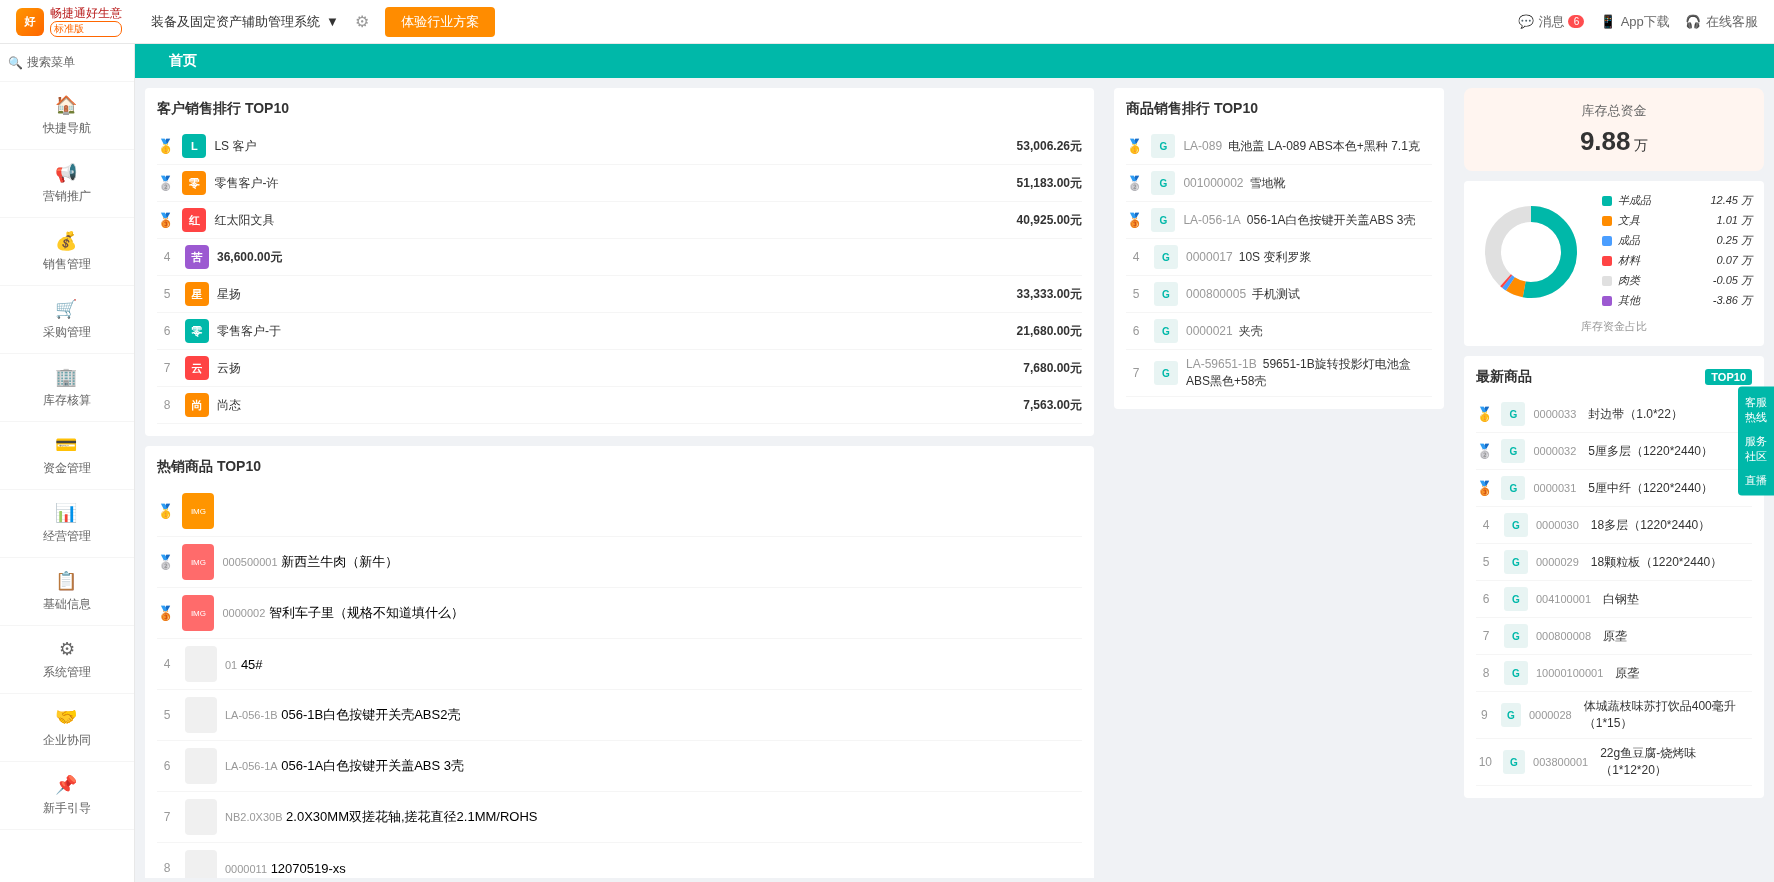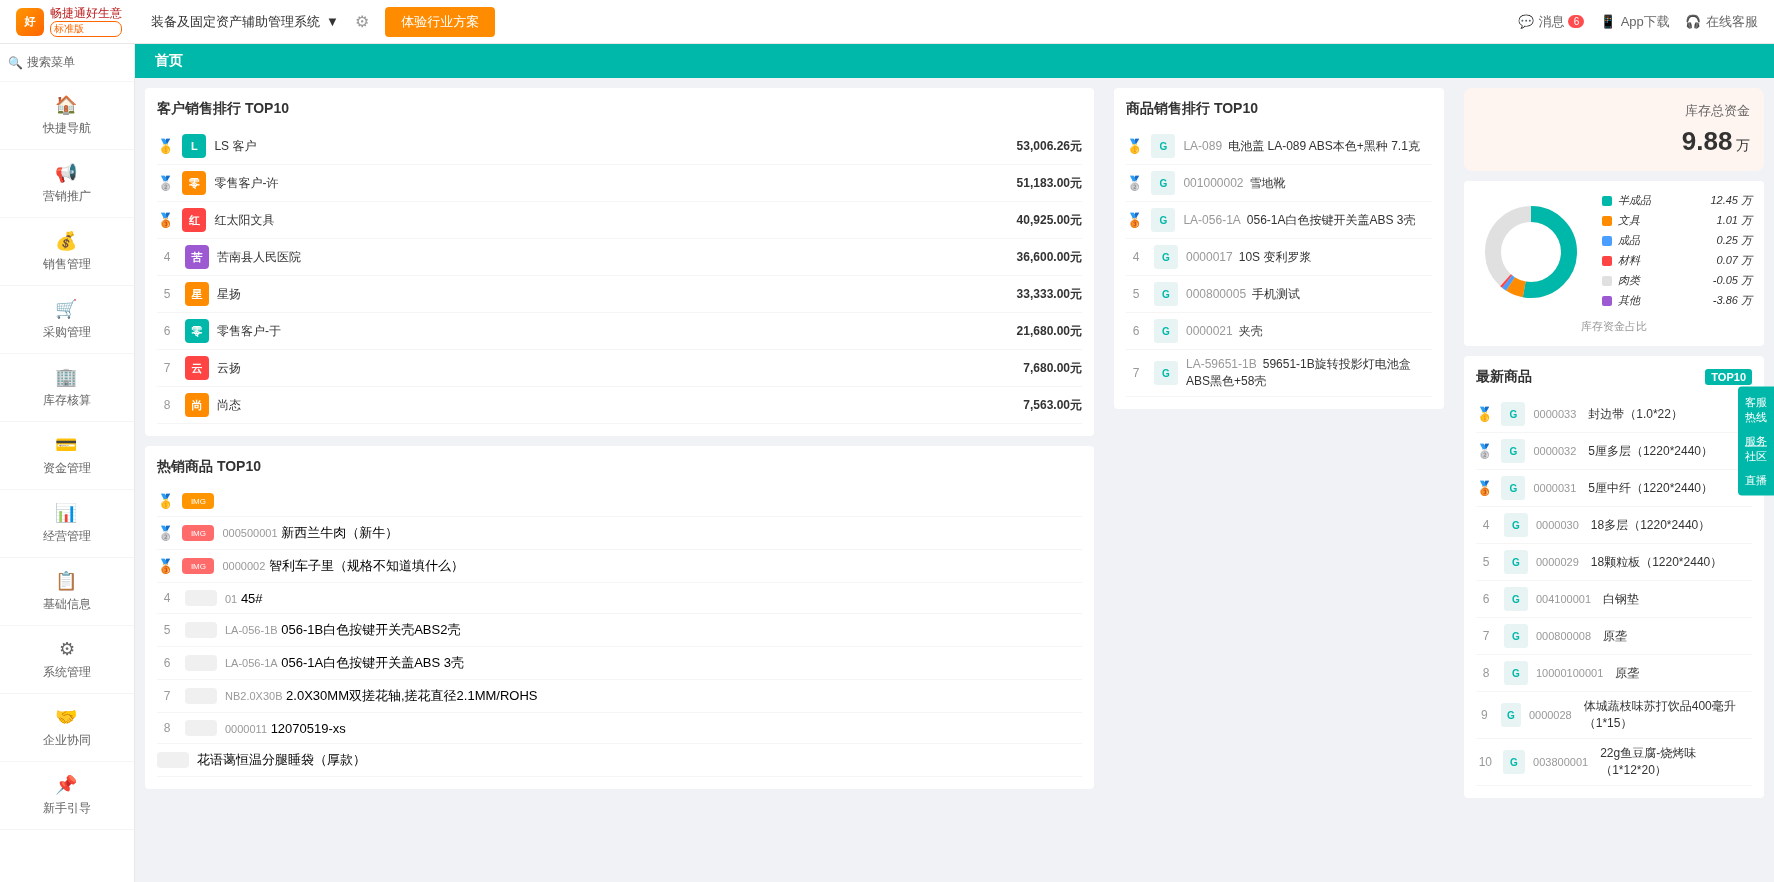--- a/index.html
+++ b/index.html
@@ -117,21 +117,21 @@
     
     .main {
       margin-left: 135px;
       margin-top: 44px;
       height: calc(882px - 44px);
       overflow: hidden;
     }
     .page-tab {
       background: #00b8a9;
       color: #fff;
-      padding: 8px 20px;
+      padding: 8px 34px;
       font-size: 14px;
       font-weight: bold;
     }
     .content-area {
       display: flex;
       height: calc(882px - 44px - 38px);
       overflow: hidden;
     }
 
     
@@ -173,21 +173,21 @@
       padding: 12px;
     }
     .product-item {
       display: flex;
       align-items: center;
       padding: 7px 0;
       border-bottom: 1px solid #f5f5f5;
       gap: 8px;
     }
     .product-img {
-      width: 32px; height: 16px;
+      width: 32px; height: 36px;
       background: #f0f0f0;
       border-radius: 4px;
       display: flex; align-items: center; justify-content: center;
       font-size: 10px; color: #aaa;
       overflow: hidden;
     }
     .product-info { flex: 1; }
     .product-code { font-size: 11px; color: #999; }
 
     
@@ -208,21 +208,21 @@
       padding: 10px;
       background: #f0f2f5;
     }
 
     
     .inventory-card {
       background: #fff5f0;
       border-radius: 8px;
       padding: 14px;
       margin-bottom: 10px;
-      text-align: right;
+      text-align: center;
     }
     .inventory-title { color: #666; font-size: 13px; margin-bottom: 6px; }
     .inventory-value { font-size: 26px; font-weight: bold; color: #333; }
     .inventory-unit { font-size: 14px; color: #333; }
 
     
     .chart-section {
       background: #fff;
       border-radius: 4px;
       padding: 12px;
@@ -415,21 +415,20 @@
             </div>
             <div class="rank-item">
               <span class="medal-icon">🥉</span>
     <div class="rank-avatar" style="background:#ff4444">红</div>
     <span class="rank-name">红太阳文具</span>
     <span class="rank-value">40,925.00元</span>
             </div>
             <div class="rank-item">
               <span class="rank-num">4</span>
     <div class="rank-avatar" style="background:#9c59d1">苦</div>
-    <span class="rank-name">苦南县人民医院</span>
     <span class="rank-value">36,600.00元</span>
             </div>
             <div class="rank-item">
               <span class="rank-num">5</span>
     <div class="rank-avatar" style="background:#ff8c00">星</div>
     <span class="rank-name">星扬</span>
     <span class="rank-value">33,333.00元</span>
             </div>
             <div class="rank-item">
               <span class="rank-num">6</span>
@@ -710,16 +709,16 @@
           </div>
       </div>
     </div>
 
   </div>
 </div>
 
 <div class="ai-chat-btn">
   <div>客服</div>
   <div>热线</div>
-  <div style="margin-top:8px;text-decoration:underline;">服务</div>
+  <div style="margin-top:8px;">服务</div>
   <div>社区</div>
   <div style="margin-top:8px;">直播</div>
 </div>
 
 </body></html>

